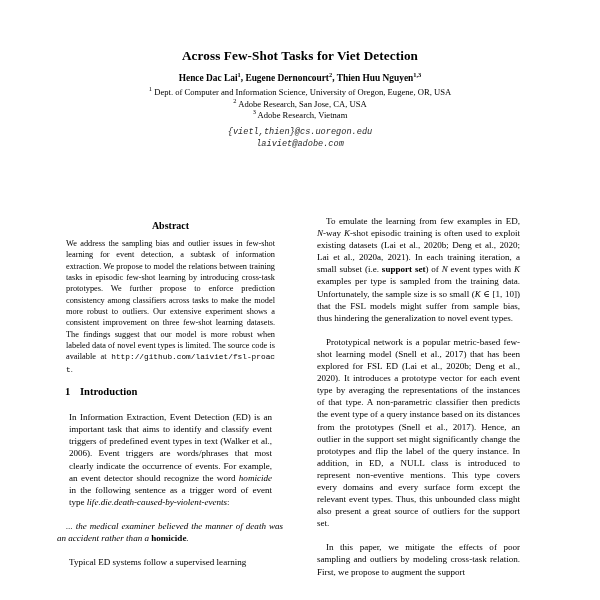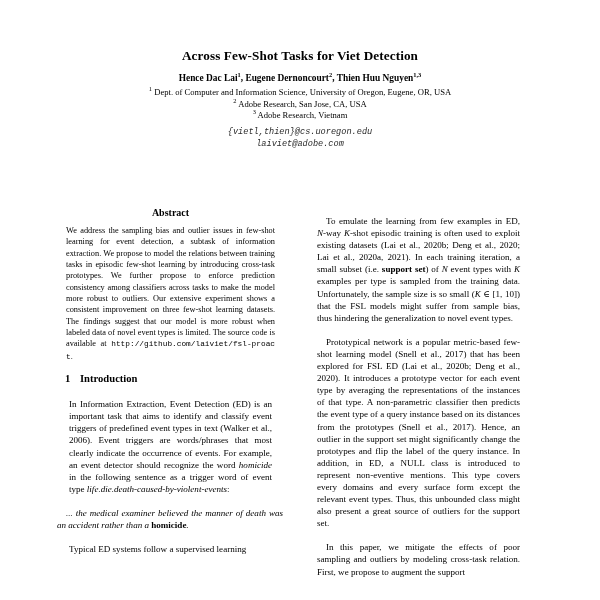--- a/index.html
+++ b/index.html
@@ -98,21 +98,21 @@
   }
   .section-heading .num {
     display: inline-block;
     min-width: 15px;
   }
 
   .abstract-head {
     font-weight: bold;
     font-size: 10px;
     text-align: center;
-    margin: 4px 0 7px 0;
+    margin: 17px 0 7px 0;
   }
 
   .abstract-body {
     font-size: 8.3px;
     line-height: 11.35px;
     text-align: justify;
     text-justify: inter-word;
     padding: 0 9px;
     hyphens: manual;
   }

